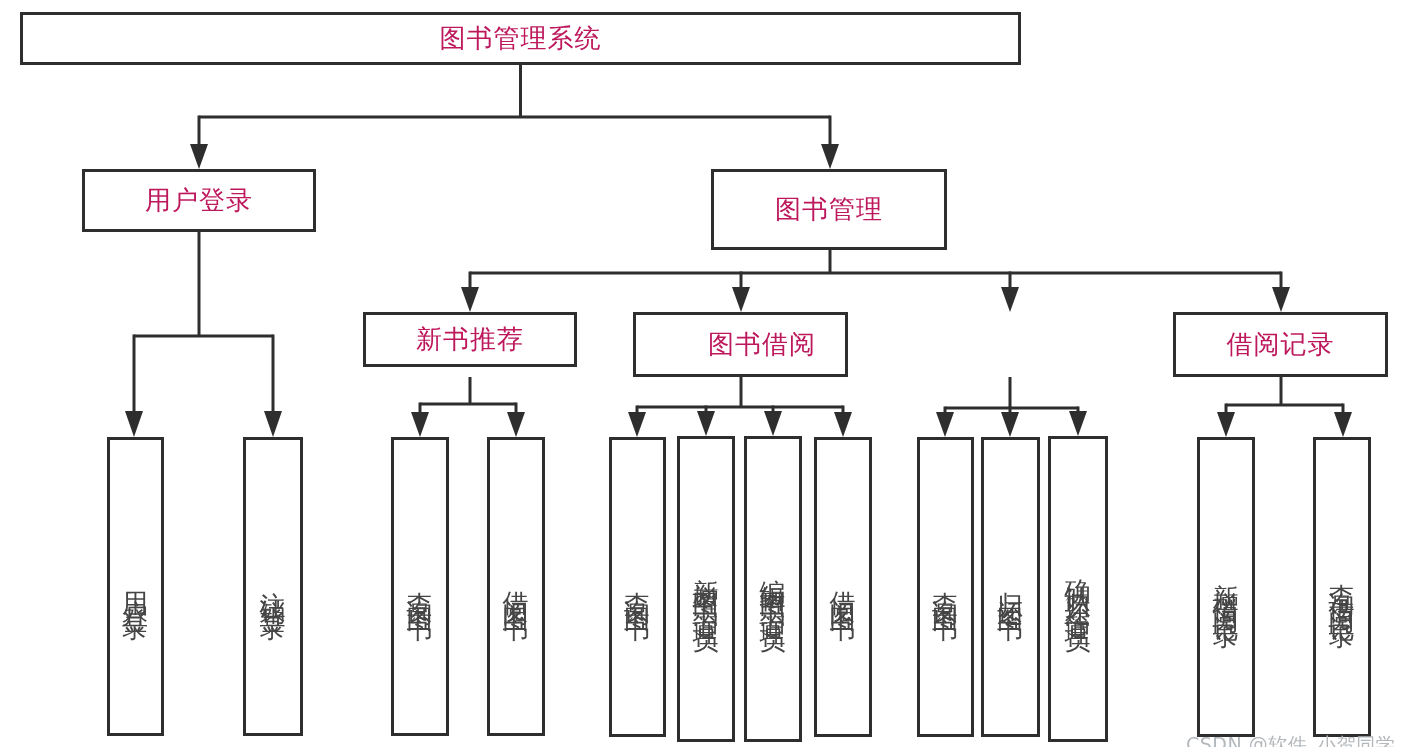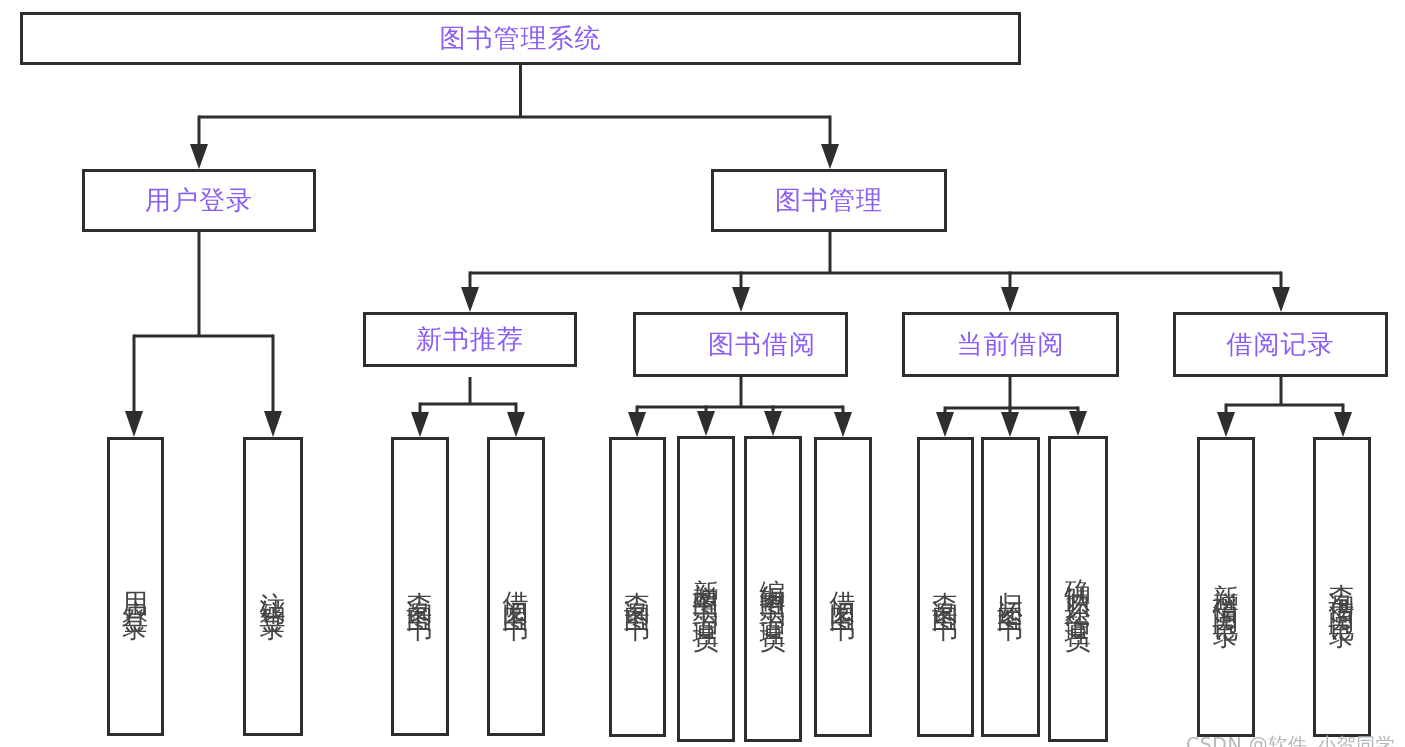--- a/index.html
+++ b/index.html
@@ -13,21 +13,21 @@
   }
   .lines{position:absolute;left:0;top:0;width:1405px;height:747px;}
   .hbox{
     position:absolute;
     box-sizing:border-box;
     border:3px solid #2e2e2e;
     background:#ffffff;
     display:flex;align-items:center;justify-content:center;
     font-size:26px;
     letter-spacing:1px;
-    color:#8b5cf6;
+    color:#be185d;
     white-space:nowrap;
     z-index:2;
   }
   .vbox{
     position:absolute;
     box-sizing:border-box;
     border:3px solid #2e2e2e;
     background:#ffffff;
     display:flex;align-items:center;justify-content:center;
     z-index:2;
@@ -131,33 +131,30 @@
     </g>
   </svg>
 
   <div class="hbox" style="left:20px;top:12px;width:1001px;height:53px;">
     <span>图书管理系统</span>
   </div>
 
   <div class="hbox" style="left:82px;top:169px;width:234px;height:63px;">
     <span>用户登录</span>
   </div>
-  <div class="hbox" style="left:711px;top:169px;width:236px;height:63px;">
+  <div class="hbox" style="left:711px;top:169px;width:236px;height:81px;">
     <span>图书管理</span>
   </div>
 
   <div class="hbox" style="left:363px;top:312px;width:214px;height:55px;">
     <span>新书推荐</span>
   </div>
   <div class="hbox" style="left:633px;top:312px;width:215px;height:65px;padding-left:43px;">
     <span>图书借阅</span>
   </div>
-  <div class="hbox" style="left:902px;top:312px;width:217px;height:65px;">
-    <span>当前借阅</span>
-  </div>
   <div class="hbox" style="left:1173px;top:312px;width:215px;height:65px;">
     <span>借阅记录</span>
   </div>
 
   <div class="vbox" style="left:107px;top:437px;width:57px;height:299px;">
     <span>用户登录</span>
   </div>
   <div class="vbox" style="left:243px;top:437px;width:60px;height:299px;">
     <span>注销登录</span>
   </div>

